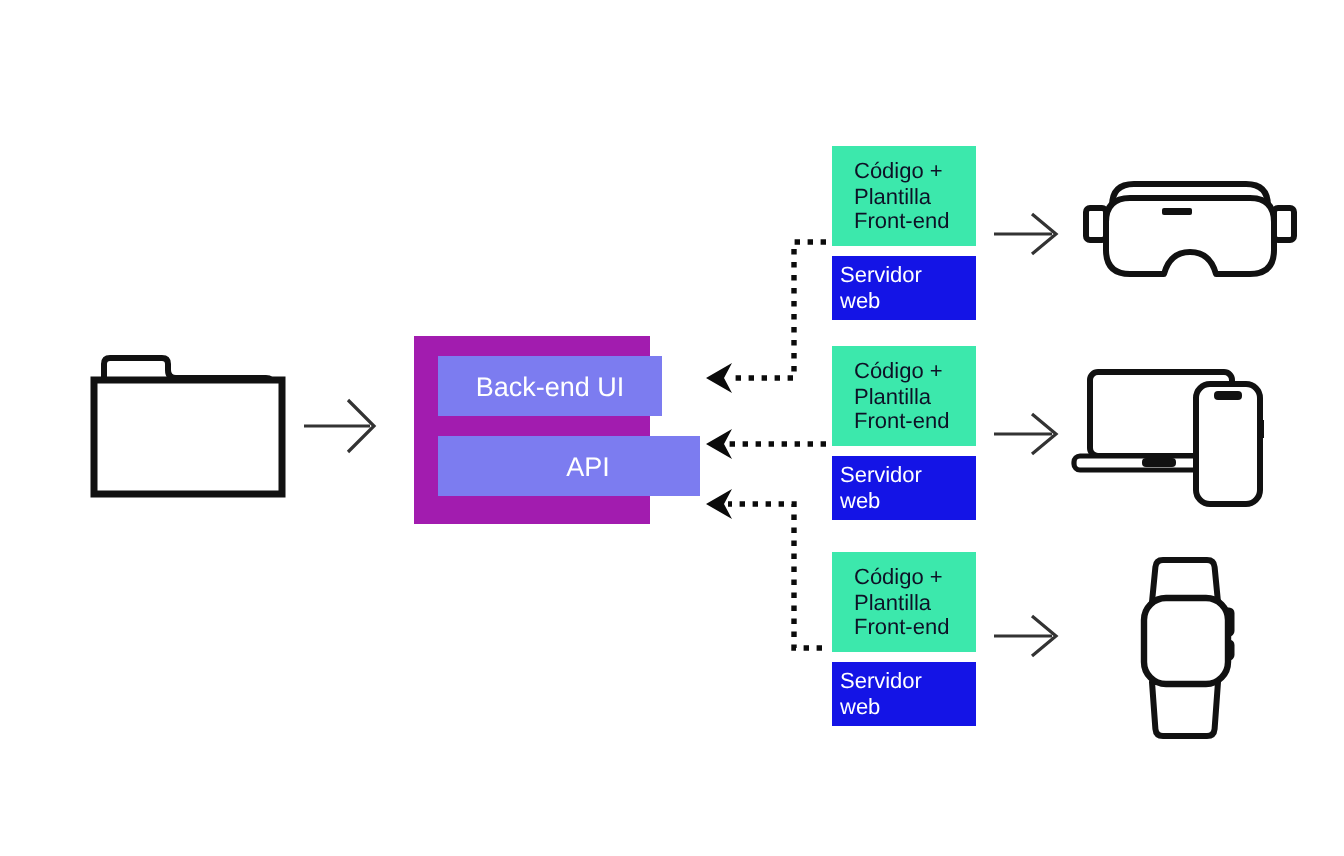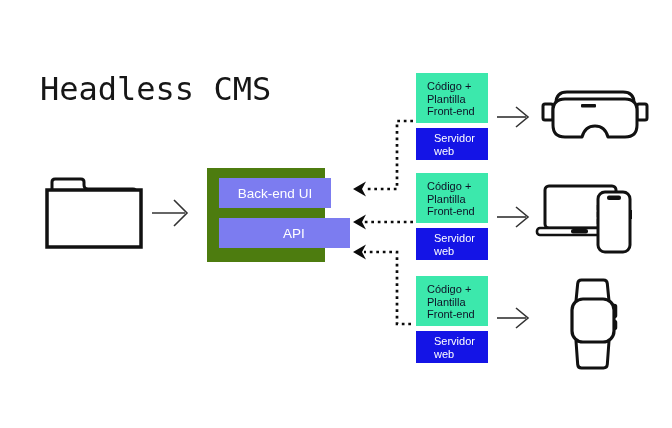--- a/index.html
+++ b/index.html
@@ -12,41 +12,41 @@
     position:absolute;left:40px;top:70px;
     font-family:"DejaVu Sans Mono",monospace;
     font-size:32px;font-weight:500;letter-spacing:0px;color:#161616;
   }
   .folder-label{
     position:absolute;left:46px;top:203px;width:95px;text-align:center;
     font-size:15px;font-weight:500;color:#0d0d0d;
   }
   .cms-box{
     position:absolute;left:207px;top:168px;width:118px;height:94px;
-    background:#4d7c0f;
+    background:#a21caf;
   }
   .cms-inner{
     position:absolute;left:12px;width:112px;height:30px;
     background:#7C7CF0;color:#ffffff;
     display:flex;align-items:center;justify-content:center;
     font-size:13.5px;font-weight:400;
   }
   .cms-inner.backend{top:10px;}
   .cms-inner.api{top:50px;padding-left:19px;}
   .channel-green{
     position:absolute;left:416px;width:72px;height:50px;
     background:#3CE8AC;color:#0E1126;
     font-size:11px;line-height:12.5px;font-weight:500;
     padding:7px 9px 4px 11px;box-sizing:border-box;
   }
   .channel-blue{
     position:absolute;left:416px;width:72px;height:32px;
     background:#1414E6;color:#ffffff;
     font-size:11px;line-height:12.5px;font-weight:500;
-    padding:4px 9px 0 18px;box-sizing:border-box;
+    padding:4px 9px 0 4px;box-sizing:border-box;
   }
   .g1{top:73px;} .b1{top:128px;}
   .g2{top:173px;} .b2{top:228px;}
   .g3{top:276px;} .b3{top:331px;}
 </style>
 </head>
 <body>
 
 <div id="stage">
 
@@ -110,21 +110,20 @@
 
     <g>
       <path d="M 581.5,280 H 603.5 Q 607,280 607.3,283.5 L 609,301 H 576 L 577.7,283.5 Q 578,280 581.5,280 Z" fill="#ffffff" stroke="#111111" stroke-width="3" stroke-linejoin="round"></path>
       <path d="M 576,341 H 609 L 607.3,364.5 Q 607,368 603.5,368 H 581.5 Q 578,368 577.7,364.5 L 576,341 Z" fill="#ffffff" stroke="#111111" stroke-width="3" stroke-linejoin="round"></path>
       <rect x="611" y="305" width="5" height="12" rx="1.5" fill="#ffffff" stroke="#111111" stroke-width="2.5"></rect>
       <rect x="611" y="321" width="5" height="8" rx="1.5" fill="#ffffff" stroke="#111111" stroke-width="2.5"></rect>
       <rect x="572" y="299" width="42" height="43" rx="11" fill="#ffffff" stroke="#111111" stroke-width="3.2"></rect>
     </g>
   </svg>
 
-  <div class="title">Headless CMS</div>
 
 
   <div class="cms-box">
     <div class="cms-inner backend">Back-end UI</div>
     <div class="cms-inner api">API</div>
   </div>
 
   <div class="channel-green g1">Código + Plantilla Front-end</div>
   <div class="channel-blue b1">Servidor web</div>
 

